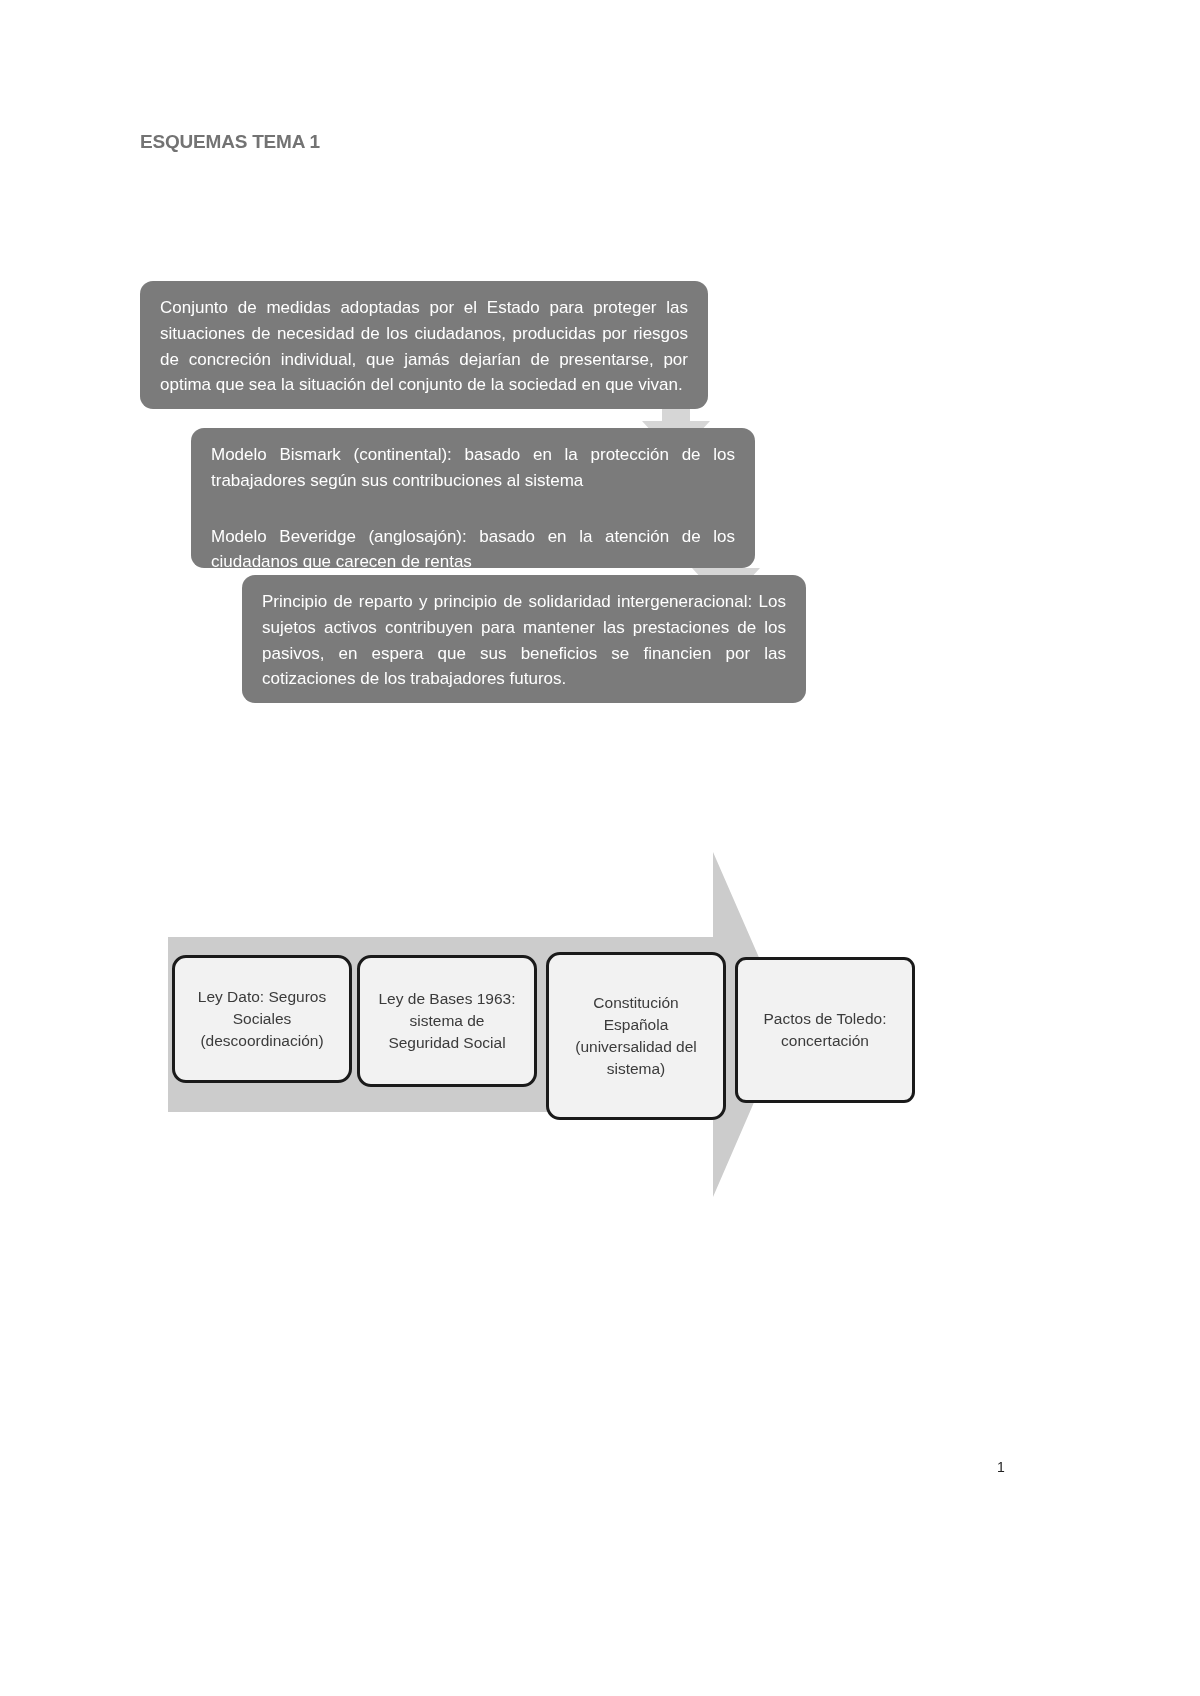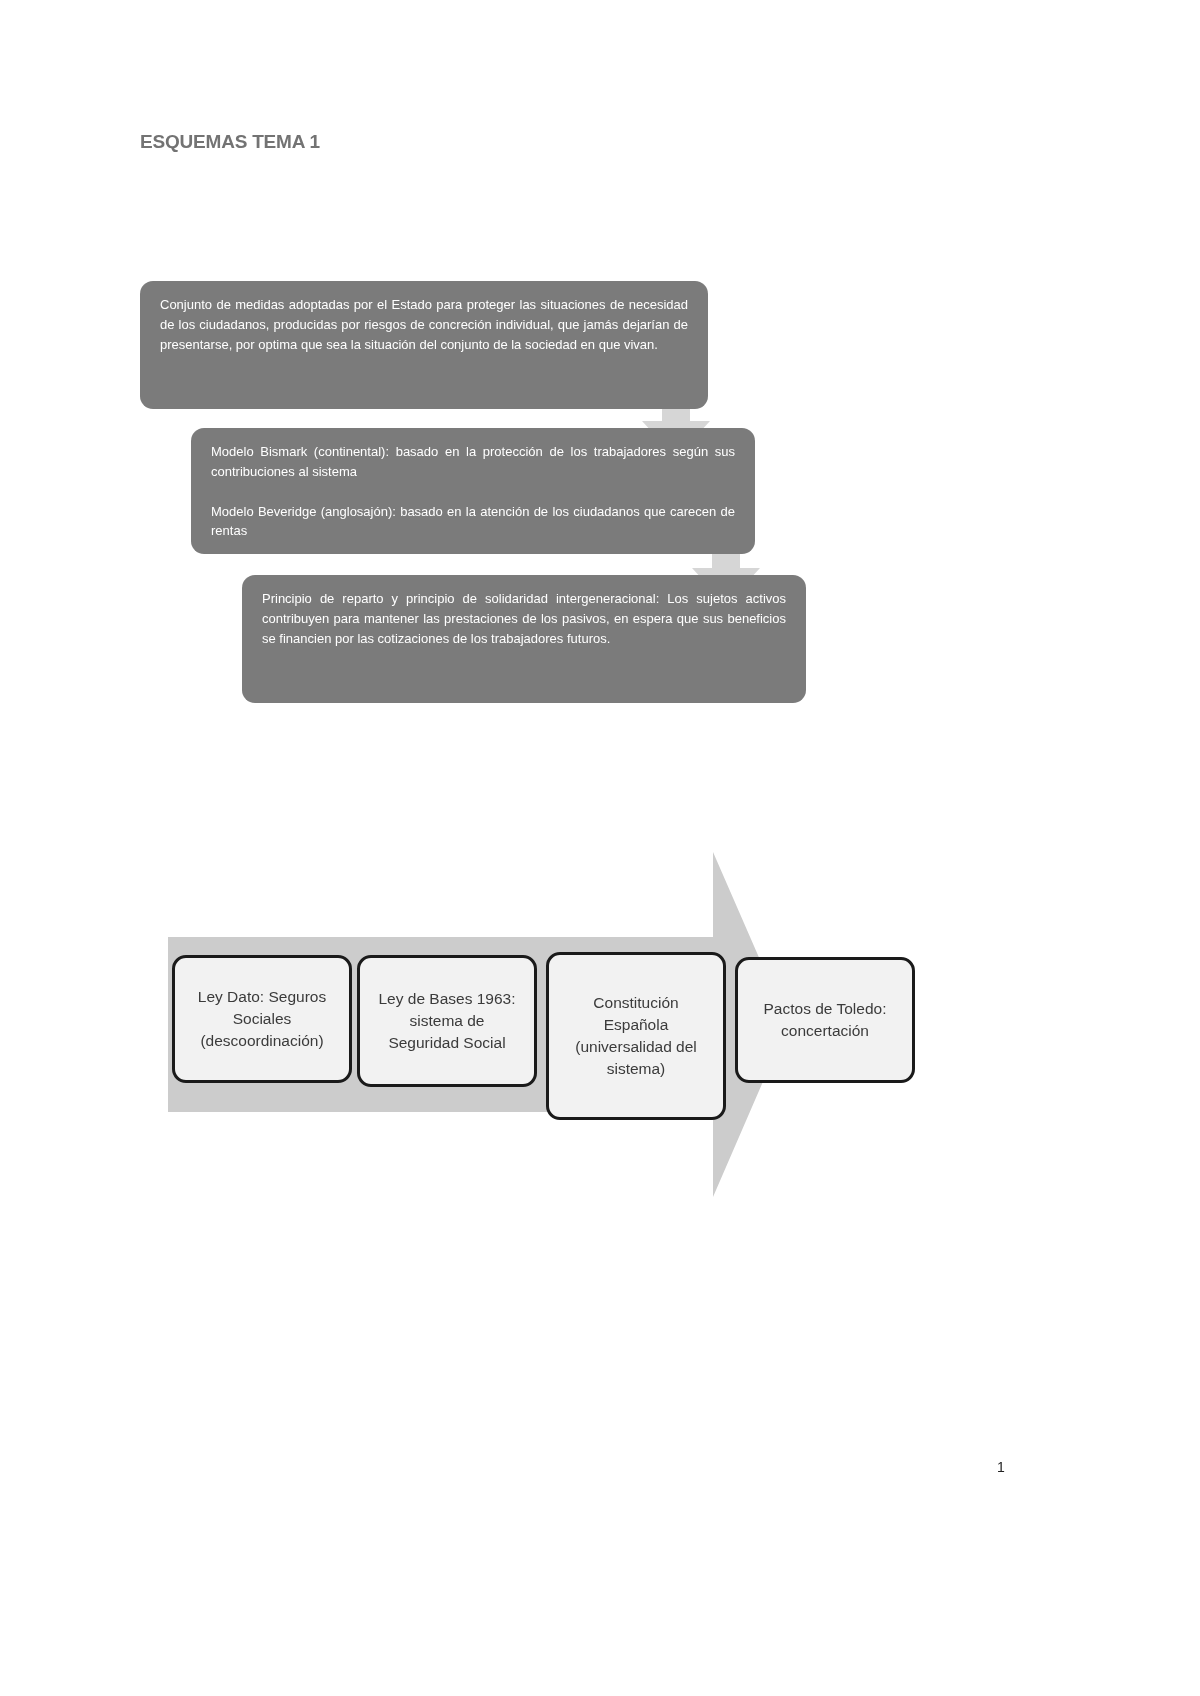--- a/index.html
+++ b/index.html
@@ -30,45 +30,45 @@
     white-space: pre;
   }
 
   
   .gray-box {
     position: absolute;
     background: #7b7b7b;
     border-radius: 13px;
     color: #ffffff;
     box-sizing: border-box;
-    font-size: 13px;
+    font-size: 17px;
     line-height: 1.52;
     text-align: justify;
     text-align-last: left;
     padding: 14px 20px 14px 20px;
     z-index: 3;
   }
   .gray-box p {
     margin: 0;
   }
   .gray-box p + p {
-    margin-top: 20px;
+    margin-top: 30px;
   }
 
   #box-definicion {
     left: 140px;
     top: 281px;
     width: 568px;
     height: 128px;
   }
   #box-modelos {
     left: 191px;
     top: 428px;
     width: 564px;
-    height: 126px;
+    height: 140px;
   }
   #box-principios {
     left: 242px;
     top: 575px;
     width: 564px;
     height: 128px;
     padding-left: 20px;
   }
 
   
@@ -101,21 +101,21 @@
     color: #3b3b3b;
     font-size: 15.5px;
     line-height: 1.42;
     padding: 6px 10px;
     z-index: 4;
     white-space: pre-line;
   }
   #tl-box-1 { left: 172px;  top: 955px; width: 180px; height: 128px; }
   #tl-box-2 { left: 357px;  top: 955px; width: 180px; height: 132px; }
   #tl-box-3 { left: 546px;  top: 952px; width: 180px; height: 168px; }
-  #tl-box-4 { left: 735px;  top: 957px; width: 180px; height: 126px; }
+  #tl-box-4 { left: 735px;  top: 957px; width: 180px; height: 146px; border-radius: 11px; }
 
   
   #page-number {
     position: absolute;
     left: 997px;
     top: 1459px;
     font-size: 14px;
     color: #222222;
   }
 </style>

